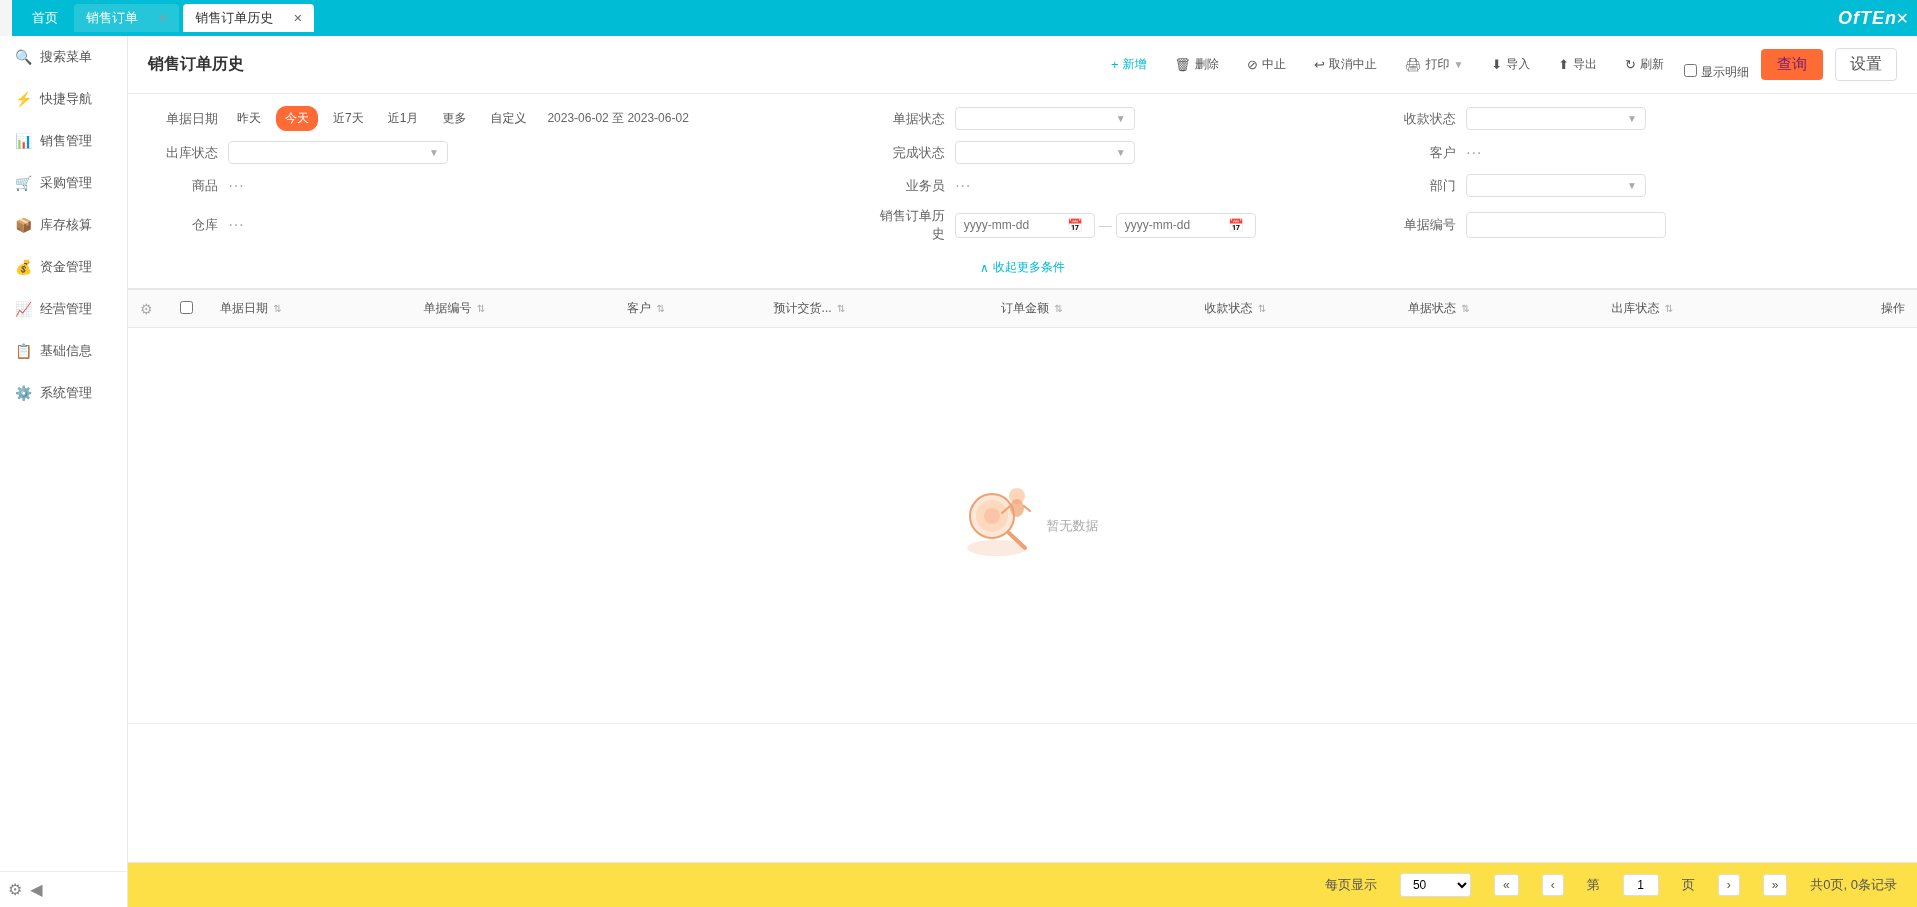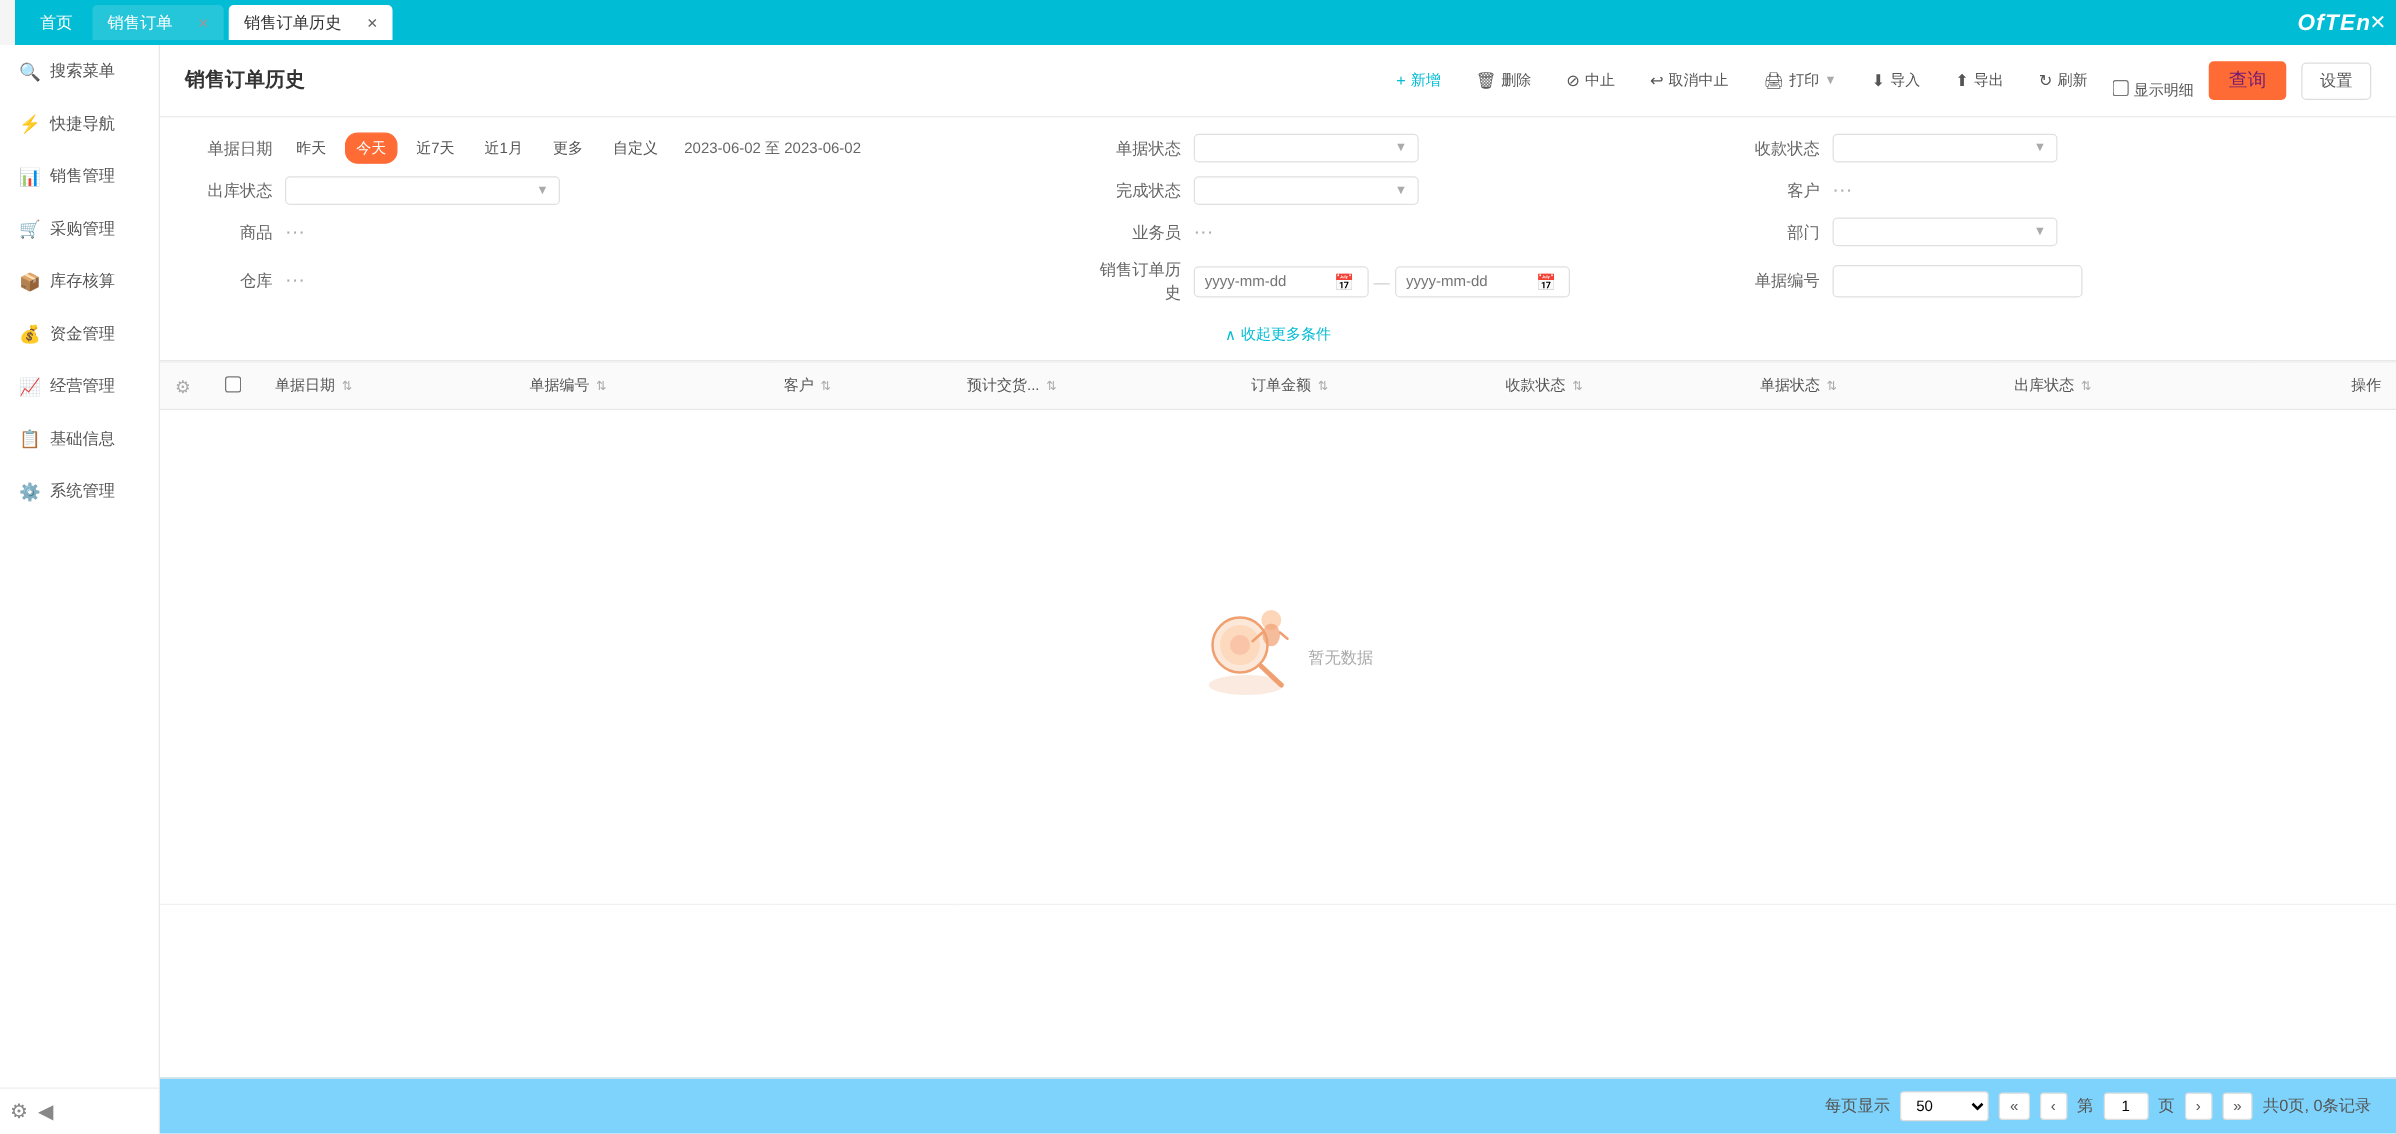--- a/index.html
+++ b/index.html
@@ -27,21 +27,21 @@
     .content { flex: 1; display: flex; flex-direction: column; overflow: hidden; background: #f5f7fa; }
 
     
     .page-header { background: #fff; padding: 12px 20px; border-bottom: 1px solid #e8e8e8; display: flex; align-items: center; justify-content: space-between; flex-shrink: 0; }
     .page-title { font-size: 16px; font-weight: bold; color: #333; }
     .toolbar { display: flex; align-items: center; gap: 12px; }
     .toolbar-btn { display: flex; align-items: center; gap: 4px; font-size: 12px; color: #555; cursor: pointer; padding: 4px 8px; border-radius: 3px; }
     .toolbar-btn .btn-icon { font-size: 13px; }
     .toolbar-btn.add { color: #00bcd4; }
     .btn-query { background: #ff6b35; color: #701a75; border: none; padding: 6px 16px; border-radius: 4px; cursor: pointer; font-size: 15px; }
-    .btn-set { background: #fff; color: #555; border: 1px solid #ddd; padding: 5px 14px; border-radius: 4px; cursor: pointer; font-size: 13px; }
+    .btn-set { background: #fff; color: #555; border: 1px solid #ddd; padding: 5px 14px; border-radius: 4px; cursor: pointer; font-size: 16px; }
     .checkbox-label { display: flex; align-items: flex-start; gap: 4px; font-size: 12px; color: #555; cursor: pointer; margin-top: 16px; }
 
     
     .filter-area { background: #fff; padding: 12px 20px; border-bottom: 1px solid #e8e8e8; flex-shrink: 0; }
     .filter-row { display: flex; align-items: center; gap: 0; margin-bottom: 10px; }
     .filter-row:last-child { margin-bottom: 0; }
     .filter-label { width: 80px; color: #666; font-size: 13px; flex-shrink: 0; text-align: right; padding-right: 10px; }
     .filter-control { flex: 1; display: flex; align-items: center; gap: 6px; }
     .filter-select { border: 1px solid #e0e0e0; border-radius: 4px; padding: 5px 8px; background: #fff; font-size: 12px; color: #333; min-width: 180px; display: flex; align-items: center; justify-content: space-between; cursor: pointer; }
     .filter-select .arrow { color: #aaa; font-size: 10px; }
@@ -61,21 +61,21 @@
     .data-table td { padding: 10px 12px; border-bottom: 1px solid #f0f0f0; color: #555; }
     .table-settings-col { width: 40px; text-align: center; }
     .table-check-col { width: 40px; text-align: center; }
     .gear-btn { color: #aaa; font-size: 14px; cursor: pointer; }
 
     
     .empty-state { display: flex; flex-direction: row; align-items: center; justify-content: center; padding: 80px 0; }
     .empty-text { color: #aaa; font-size: 13px; }
 
     
-    .pagination-bar { background: #7dd3fc; border-top: 1px solid #e8e8e8; padding: 10px 20px; display: flex; align-items: center; justify-content: flex-end; gap: 8px; flex-shrink: 0; font-size: 13px; color: #555; }
+    .pagination-bar { background: #fde047; border-top: 1px solid #e8e8e8; padding: 10px 20px; display: flex; align-items: center; justify-content: flex-end; gap: 23px; flex-shrink: 0; font-size: 13px; color: #555; }
     .page-size-select { border: 1px solid #ddd; border-radius: 3px; padding: 3px 20px 3px 8px; font-size: 12px; background: #fff; cursor: pointer; }
     .page-nav-btn { border: 1px solid #ddd; border-radius: 3px; padding: 3px 8px; background: #fff; cursor: pointer; color: #555; font-size: 12px; }
     .page-nav-btn:disabled { color: #ccc; cursor: default; }
     .page-input { border: 1px solid #ddd; border-radius: 3px; padding: 3px 6px; width: 36px; text-align: center; font-size: 12px; }
 
     
     .brand-area { position: absolute; right: 20px; top: 8px; color: #fff; font-size: 18px; font-style: italic; font-weight: bold; letter-spacing: 1px; }
   </style>
 </head>
 <body>

